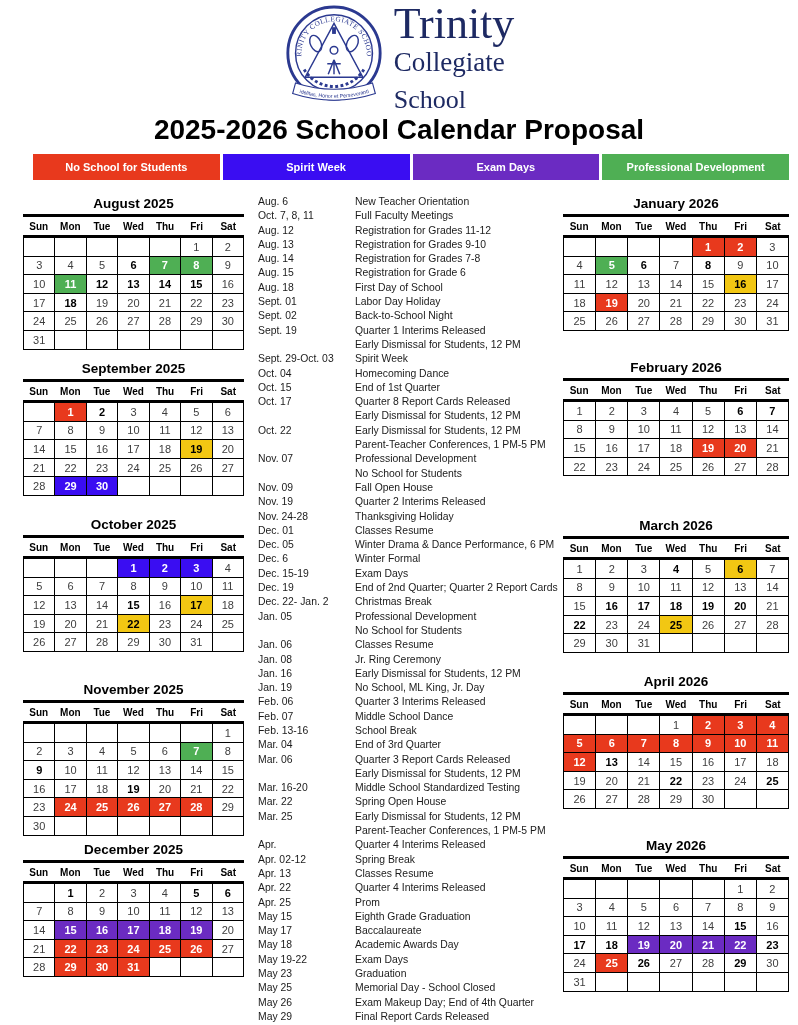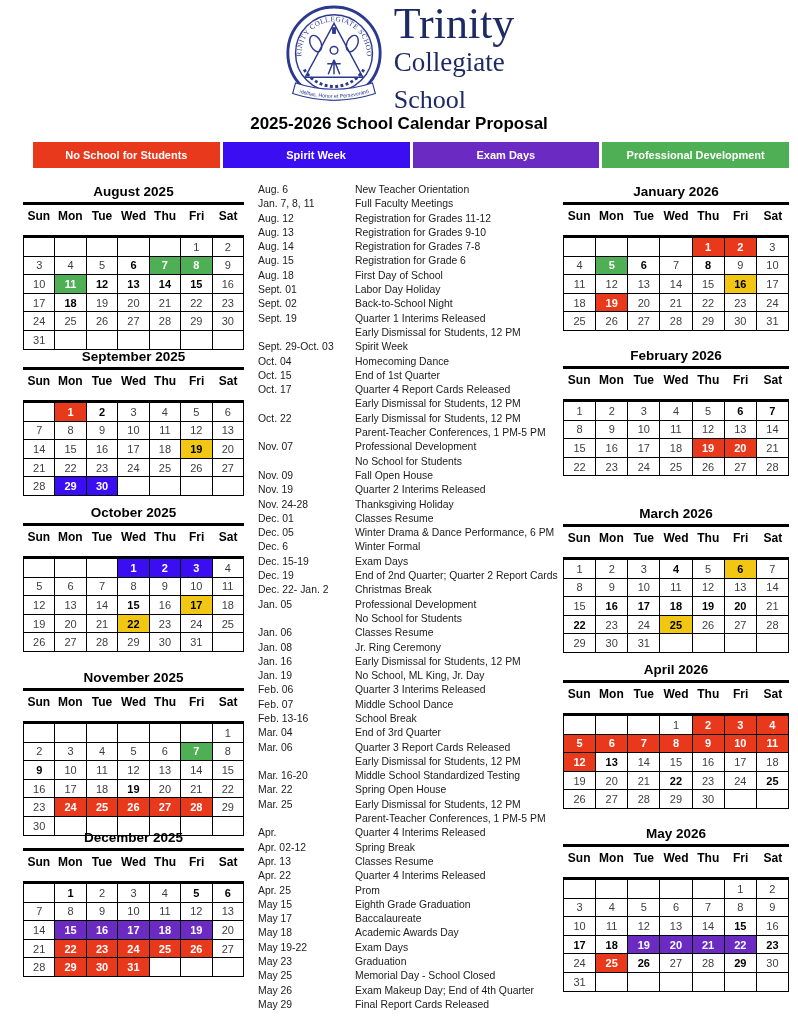--- a/index.html
+++ b/index.html
@@ -2,38 +2,38 @@
 <html><head>
 <meta charset="utf-8">
 <style>
   html,body{margin:0;padding:0}
   body{width:798px;height:1025px;background:#fff;font-family:"Liberation Sans",sans-serif;color:#000;overflow:hidden}
   .header{display:flex;justify-content:center;align-items:center;gap:10px;padding-top:4px;height:106px}
   .wordmark{color:#1e2a63;font-family:"Liberation Serif",serif;line-height:1}
   .wm1{font-size:44px}
   .wm2{font-size:27px;margin-top:3px}
   .wm3{font-size:26px;margin-top:11px}
-  .page-title{text-align:center;font-size:17px;font-weight:bold;margin:4px 8px 8px}
+  .page-title{text-align:center;font-size:28px;font-weight:bold;margin:4px 8px 8px}
   .legend{display:flex;gap:3px;margin:0 9px 0 33px;height:26px}
   .legend-item{flex:1;display:flex;align-items:center;justify-content:center;font-size:11px;font-weight:bold}
   .main{display:flex;gap:12px;padding:15px 9px 0 23px}
   .col-left{width:221px;flex:none}
   .col-right{width:226px;flex:none}
   .col-center{flex:1;min-width:0;padding-left:2px}
   .col-left .slot:nth-child(1){height:165px}
   .col-left .slot:nth-child(2){height:156px}
   .col-left .slot:nth-child(3){height:165px}
   .col-left .slot:nth-child(4){height:160px}
   .col-right .slot:nth-child(1){height:164px}
   .col-right .slot:nth-child(2){height:158px}
   .col-right .slot:nth-child(3){height:156px}
   .col-right .slot:nth-child(4){height:164px}
   .month-title{font-size:13.5px;font-weight:bold;text-align:center;padding:1px 0 3px}
   .rule{height:3px;background:#000}
-  .dow-row{display:grid;grid-template-columns:repeat(7,1fr);font-size:12px;font-weight:bold;text-align:center;padding:4px 0 12px}
+  .dow-row{display:grid;grid-template-columns:repeat(7,1fr);font-size:10px;font-weight:bold;text-align:center;padding:4px 0 3px}
   .month-grid{display:grid;grid-template-columns:repeat(7,1fr);gap:1px;background:#000;border:1px solid #000;border-top:none}
   .day-cell{background:#fff;height:17.6px;display:flex;align-items:center;justify-content:center;font-size:11px;color:#3d3d3d}
   .day-cell.b{font-weight:bold;color:#000}
   .events{font-size:10.4px;line-height:14.3px;color:#1a1a1a}
   .event-row{display:flex;white-space:nowrap}
   .event-date{width:97px;flex:none}
   .event-text{flex:1}
 </style>
 </head>
 <body>
@@ -358,21 +358,21 @@
           </div>
         </div>
       </div>
     </div>
   <div class="col-center events">
       <div class="event-row">
         <div class="event-date">Aug. 6</div>
         <div class="event-text">New Teacher Orientation</div>
       </div>
       <div class="event-row">
-        <div class="event-date">Jan. 7, 8, 11</div>
+        <div class="event-date">Oct. 7, 8, 11</div>
         <div class="event-text">Full Faculty Meetings</div>
       </div>
       <div class="event-row">
         <div class="event-date">Aug. 12</div>
         <div class="event-text">Registration for Grades 11-12</div>
       </div>
       <div class="event-row">
         <div class="event-date">Aug. 13</div>
         <div class="event-text">Registration for Grades 9-10</div>
       </div>
@@ -411,21 +411,21 @@
       <div class="event-row">
         <div class="event-date">Oct. 04</div>
         <div class="event-text">Homecoming Dance</div>
       </div>
       <div class="event-row">
         <div class="event-date">Oct. 15</div>
         <div class="event-text">End of 1st Quarter</div>
       </div>
       <div class="event-row">
         <div class="event-date">Oct. 17</div>
-        <div class="event-text">Quarter 4 Report Cards Released</div>
+        <div class="event-text">Quarter 8 Report Cards Released</div>
       </div>
       <div class="event-row">
         <div class="event-date"></div>
         <div class="event-text">Early Dismissal for Students, 12 PM</div>
       </div>
       <div class="event-row">
         <div class="event-date">Oct. 22</div>
         <div class="event-text">Early Dismissal for Students, 12 PM</div>
       </div>
       <div class="event-row">

